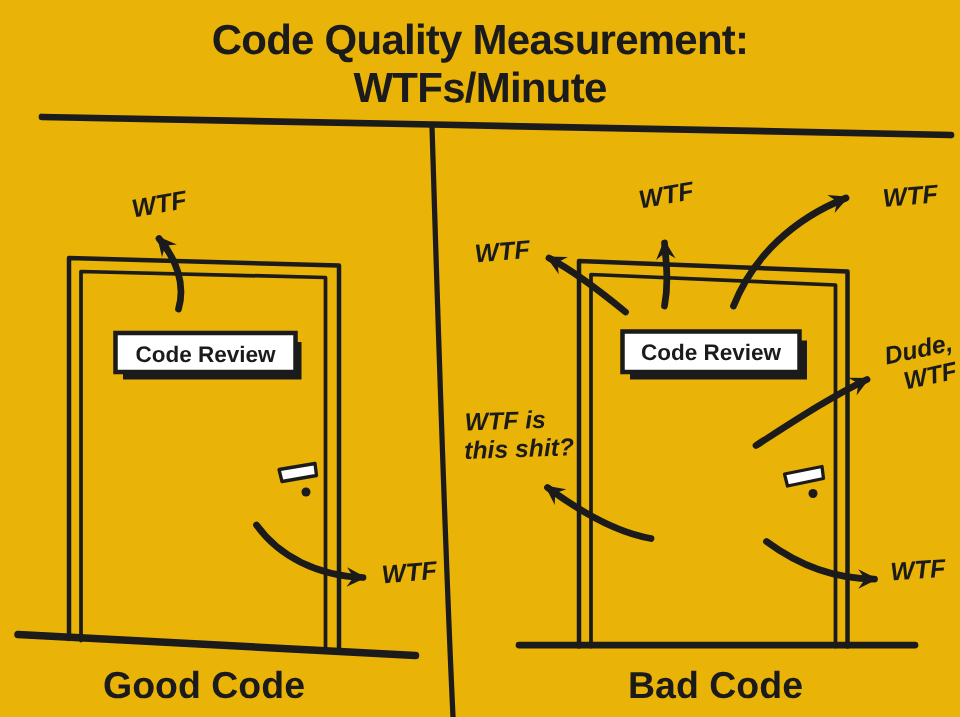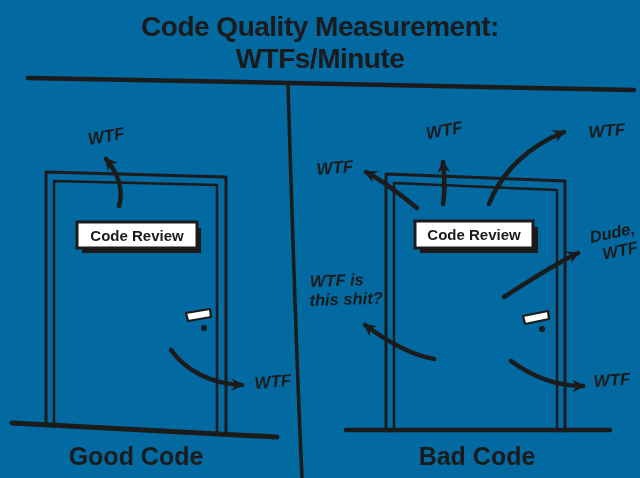--- a/index.html
+++ b/index.html
@@ -1,20 +1,20 @@
 <!DOCTYPE html>
 <html><head>
 <meta charset="utf-8">
 <style>
   html, body { margin: 0; padding: 0; background: #ffffff; }
   .stage {
     position: relative;
     width: 640px;
     height: 478px;
-    background: #0369a1;
+    background: #eab308;
     overflow: hidden;
     font-family: "Liberation Sans", sans-serif;
   }
   svg { position: absolute; inset: 0; display: block; }
 
   .ink-stroke { stroke: #1b1b1b; fill: none; stroke-linecap: round; stroke-linejoin: round; }
   .ink-fill   { fill: #1b1b1b; }
 
   .title-text   { font: 700 28px "Liberation Sans", sans-serif; fill: #1b1b1b; letter-spacing: -0.5px; }
   .caption-text { font: 700 25px "Liberation Sans", sans-serif; fill: #1b1b1b; }

